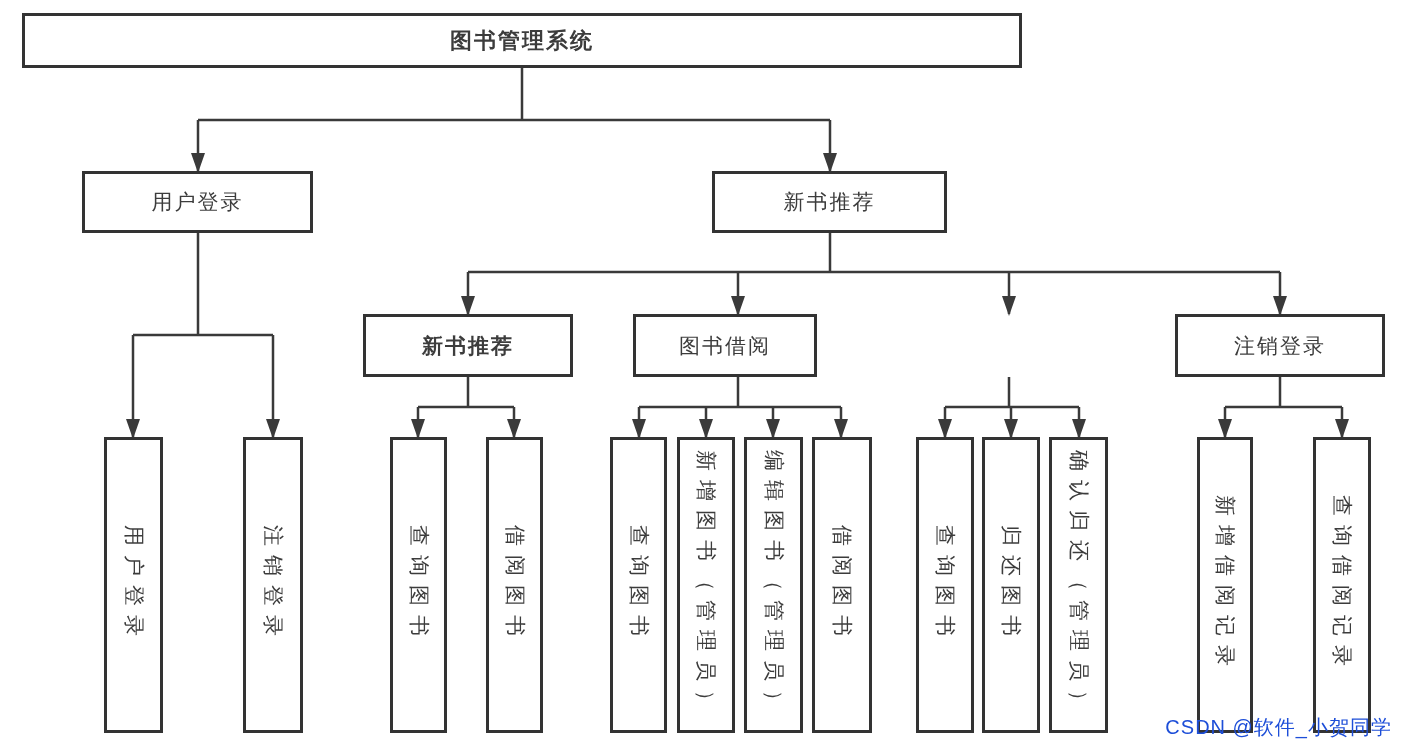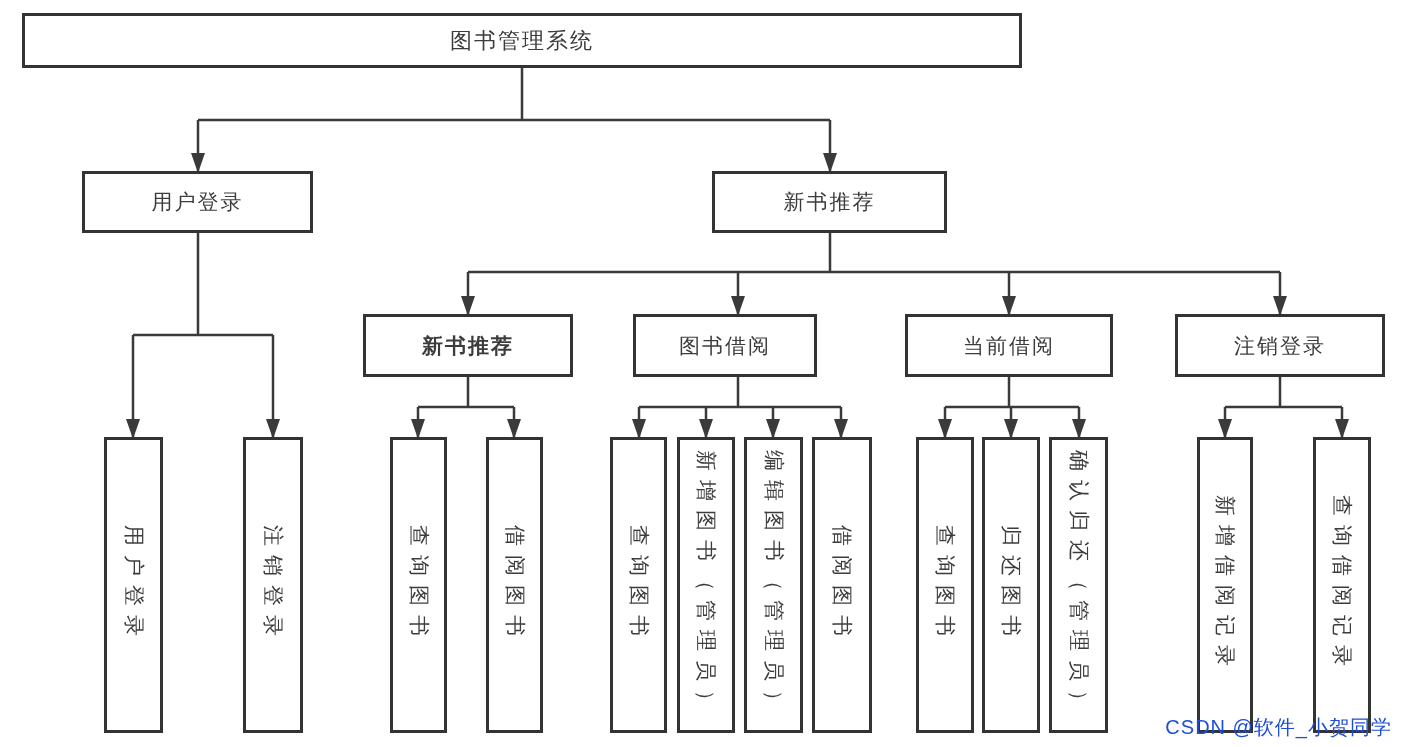--- a/index.html
+++ b/index.html
@@ -81,28 +81,27 @@
 
       <line x1="945" y1="407" x2="945" y2="437" marker-end="url(#arw)"></line>
       <line x1="1011" y1="407" x2="1011" y2="437" marker-end="url(#arw)"></line>
       <line x1="1079" y1="407" x2="1079" y2="437" marker-end="url(#arw)"></line>
 
       <line x1="1225" y1="407" x2="1225" y2="437" marker-end="url(#arw)"></line>
       <line x1="1342" y1="407" x2="1342" y2="437" marker-end="url(#arw)"></line>
     </g>
   </svg>
 
-  <div class="box hbox root" style="left:22px;top:13px;width:1000px;height:55px;">图书管理系统</div>
+  <div class="box hbox root" style="left:22px;top:13px;width:1000px;height:55px;font-weight:bold;">图书管理系统</div>
 
   <div class="box hbox" style="left:82px;top:171px;width:231px;height:62px;">用户登录</div>
   <div class="box hbox" style="left:712px;top:171px;width:235px;height:62px;">新书推荐</div>
 
   <div class="box hbox" style="left:363px;top:314px;width:210px;height:63px;font-weight:bold;">新书推荐</div>
   <div class="box hbox" style="left:633px;top:314px;width:184px;height:63px;">图书借阅</div>
-  <div class="box hbox" style="left:905px;top:314px;width:208px;height:63px;">当前借阅</div>
   <div class="box hbox" style="left:1175px;top:314px;width:210px;height:63px;">注销登录</div>
 
   <div class="box vbox" style="left:104px;top:437px;width:59px;height:296px;">
     <span>用户登录</span>
   </div>
   <div class="box vbox" style="left:243px;top:437px;width:60px;height:296px;">
     <span>注销登录</span>
   </div>
 
   <div class="box vbox" style="left:390px;top:437px;width:57px;height:296px;">

